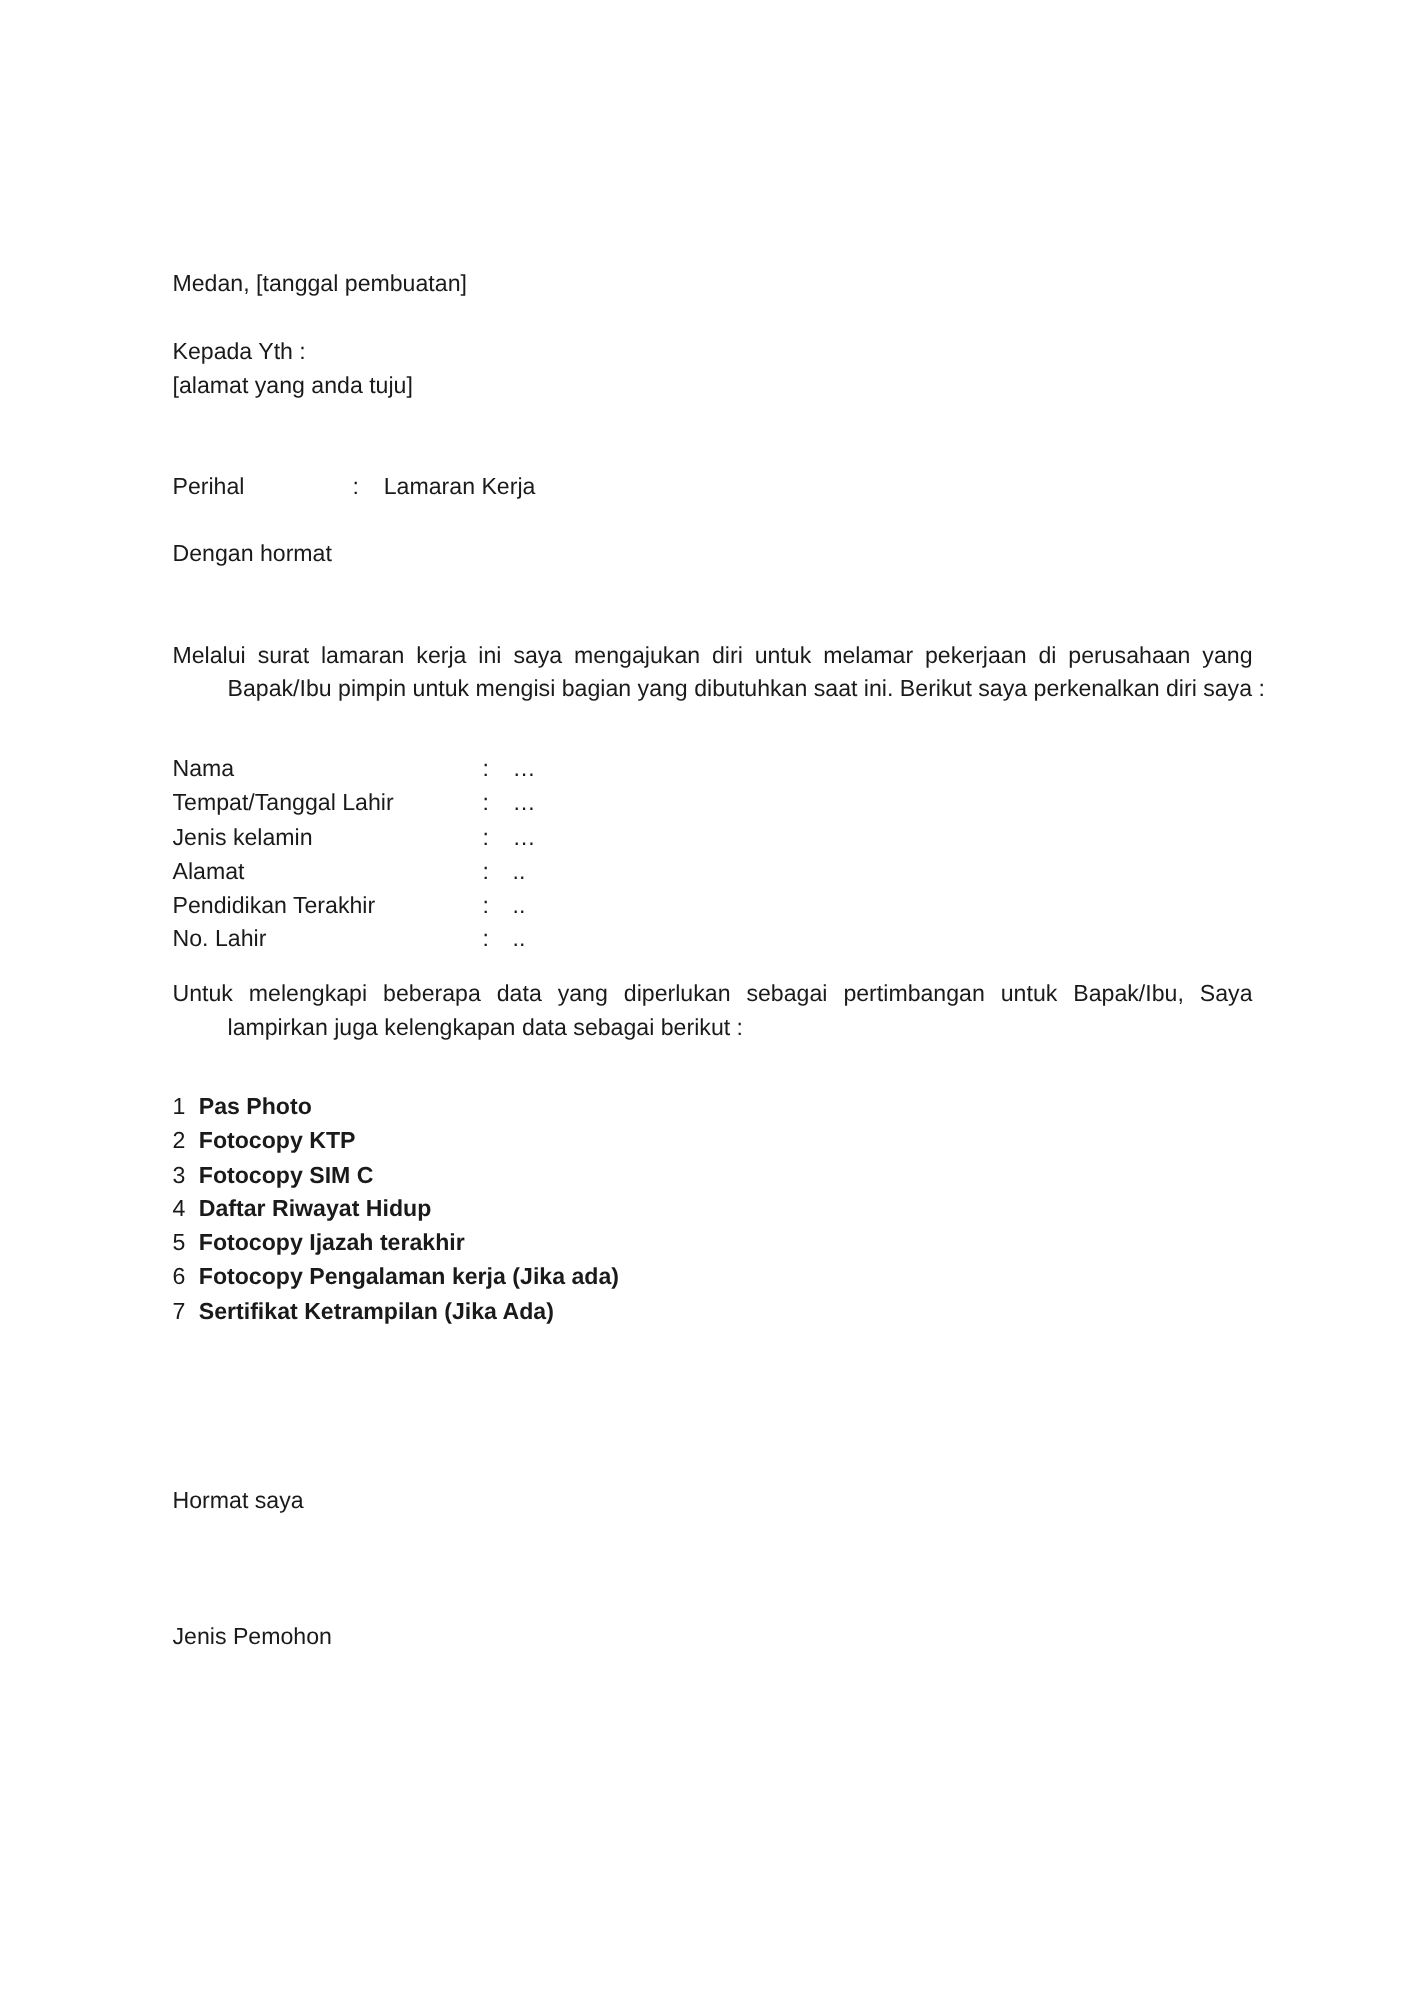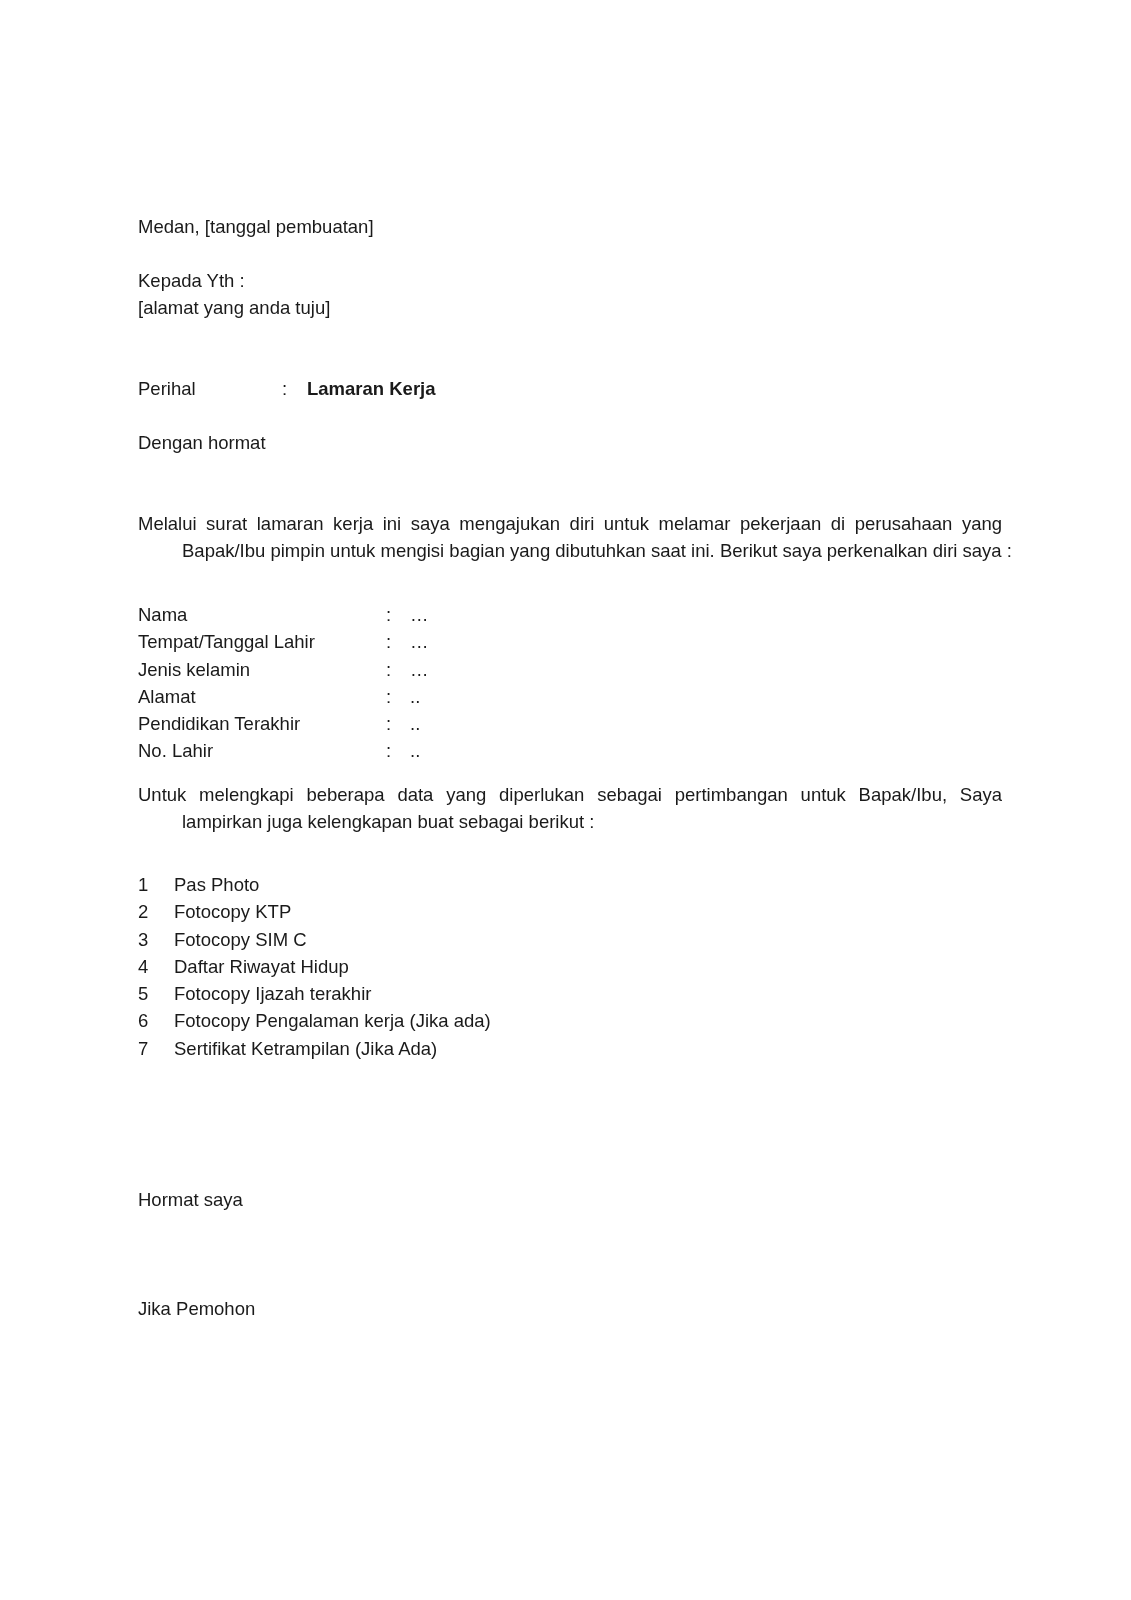--- a/index.html
+++ b/index.html
@@ -45,21 +45,21 @@
       text-align-last: justify;
       height: 27px;
       overflow: hidden;
     }
     .jrow.last {
       text-align-last: left;
       margin-left: 44px;
     }
     .perihal-label { position: absolute; left: 138px; }
     .perihal-colon { position: absolute; left: 282px; }
-    .perihal-value { position: absolute; left: 307px; font-weight: bold; }
+    .perihal-value { position: absolute; left: 307px; }
 
     .biodata {
       position: absolute;
       left: 138px;
       top: 601px;
     }
     .bio-row {
       position: relative;
       height: 27.3px;
       line-height: 27px;
@@ -74,21 +74,21 @@
       left: 138px;
       top: 871px;
     }
     .att-row {
       position: relative;
       height: 27.3px;
       line-height: 27px;
       white-space: nowrap;
     }
     .att-num { position: absolute; left: 0; }
-    .att-label { position: absolute; left: 36px; }
+    .att-label { position: absolute; left: 21px; font-weight: bold; }
   </style>
 </head>
 <body>
 
 <div class="page">
 
   <div class="line" style="top:213px;">Medan, [tanggal pembuatan]</div>
 
   <div class="line" style="top:267px;">Kepada Yth :</div>
   <div class="line" style="top:294px;">[alamat yang anda tuju]</div>
@@ -134,21 +134,21 @@
     </div>
     <div class="bio-row">
       <span class="bio-label">No. Lahir</span>
       <span class="bio-colon">:</span>
       <span class="bio-value">..</span>
     </div>
   </div>
 
   <div class="justify" style="top:781px;">
     <span class="jrow">Untuk melengkapi beberapa data yang diperlukan sebagai pertimbangan untuk Bapak/Ibu, Saya</span>
-    <span class="jrow last">lampirkan juga kelengkapan buat sebagai berikut :</span>
+    <span class="jrow last">lampirkan juga kelengkapan data sebagai berikut :</span>
   </div>
 
   <div class="attachments">
     <div class="att-row">
       <span class="att-num">1</span>
       <span class="att-label">Pas Photo</span>
     </div>
     <div class="att-row">
       <span class="att-num">2</span>
       <span class="att-label">Fotocopy KTP</span>
@@ -171,15 +171,15 @@
     </div>
     <div class="att-row">
       <span class="att-num">7</span>
       <span class="att-label">Sertifikat Ketrampilan (Jika Ada)</span>
     </div>
   </div>
 
 
   <div class="line" style="top:1186px;">Hormat saya</div>
 
-  <div class="line" style="top:1295px;">Jika Pemohon</div>
+  <div class="line" style="top:1295px;">Jenis Pemohon</div>
 
 </div>
 
 </body></html>

